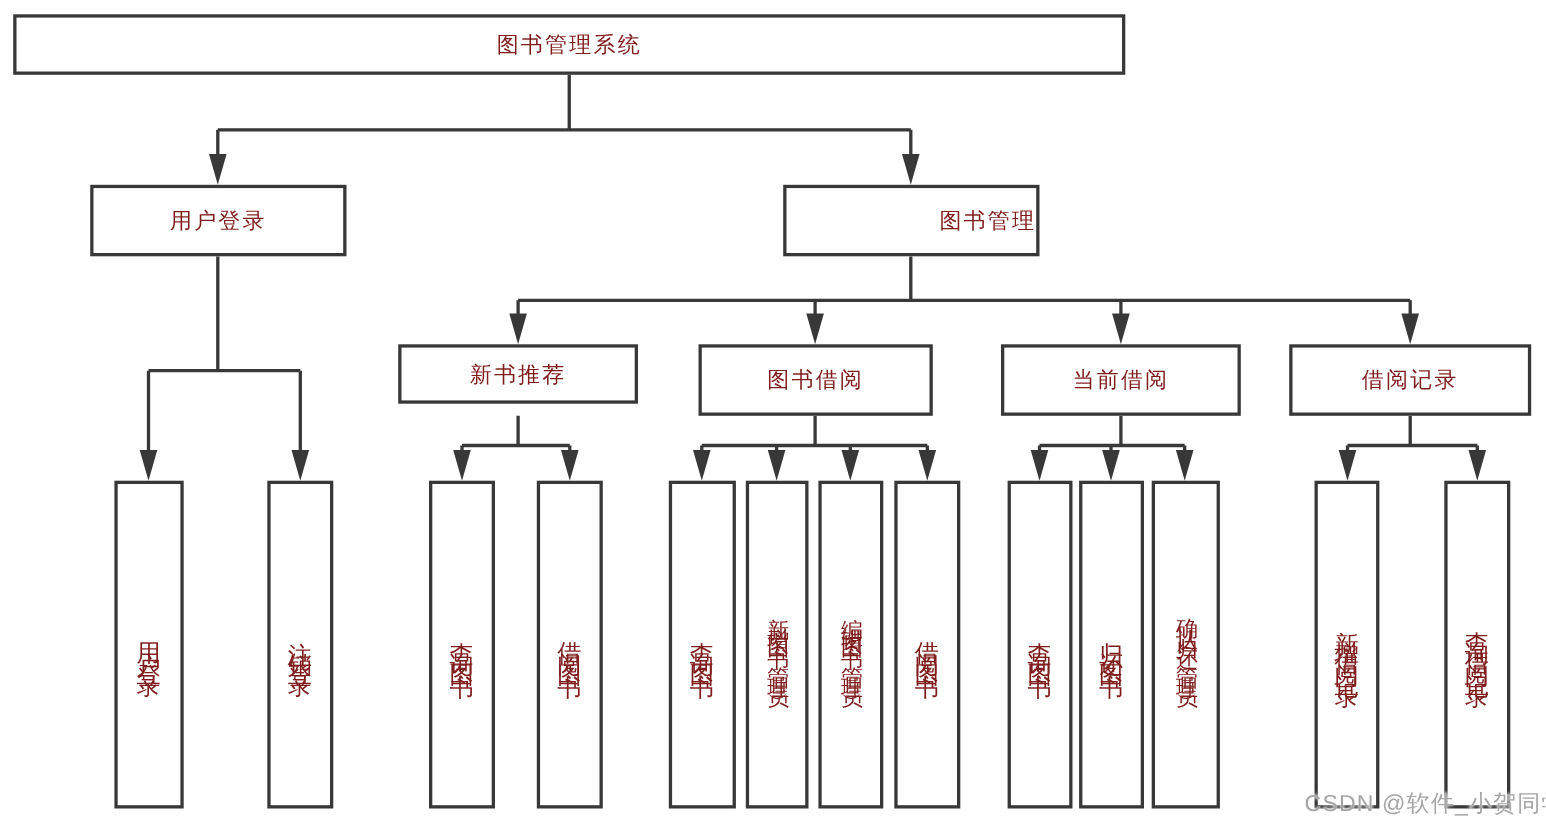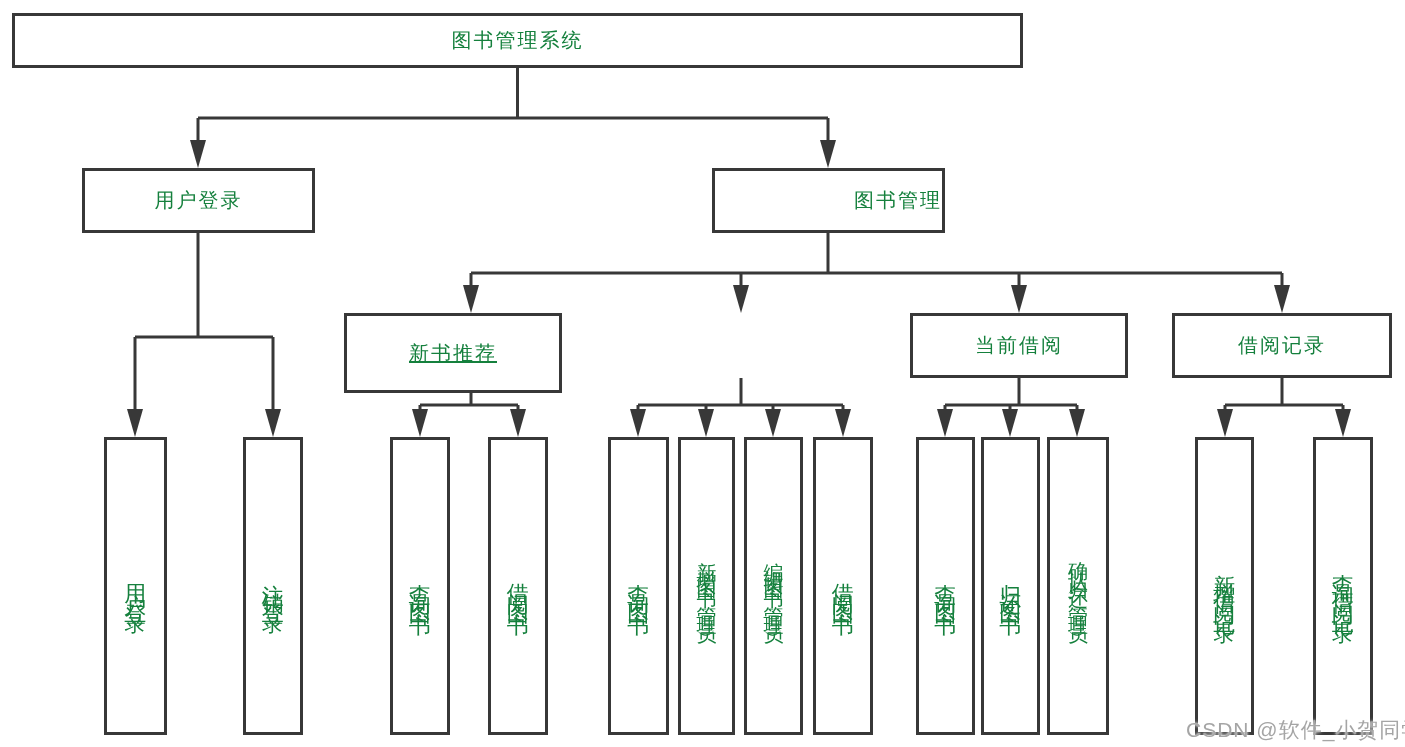--- a/index.html
+++ b/index.html
@@ -23,21 +23,21 @@
     height: 747px;
   }
   .box {
     position: absolute;
     background: #ffffff;
     border: 3px solid #383838;
     box-sizing: border-box;
     display: flex;
     align-items: center;
     justify-content: center;
-    color: #15803d;
+    color: #7f1d1d;
   }
   .h-label {
     font-size: 20px;
     letter-spacing: 2px;
     white-space: nowrap;
   }
   .v-label {
     writing-mode: vertical-rl;
     text-orientation: mixed;
     line-height: 1.15;
@@ -110,22 +110,25 @@
     <span class="h-label">图书管理系统</span>
   </div>
 
   <div class="box" style="left:82px; top:168px; width:233px; height:65px;">
     <span class="h-label">用户登录</span>
   </div>
   <div class="box" style="left:712px; top:168px; width:233px; height:65px;justify-content:flex-end;">
     <span class="h-label">图书管理</span>
   </div>
 
-  <div class="box" style="left:344px; top:313px; width:218px; height:80px;text-decoration:underline;">
+  <div class="box" style="left:362px; top:313px; width:218px; height:54px;">
     <span class="h-label">新书推荐</span>
+  </div>
+  <div class="box" style="left:635px; top:313px; width:213px; height:65px;">
+    <span class="h-label">图书借阅</span>
   </div>
   <div class="box" style="left:910px; top:313px; width:218px; height:65px;">
     <span class="h-label">当前借阅</span>
   </div>
   <div class="box" style="left:1172px; top:313px; width:220px; height:65px;text-align:center;">
     <span class="h-label">借阅记录</span>
   </div>
 
   <div class="box" style="left:104px; top:437px; width:63px; height:298px;">
     <span class="v-label">用户登录</span>

